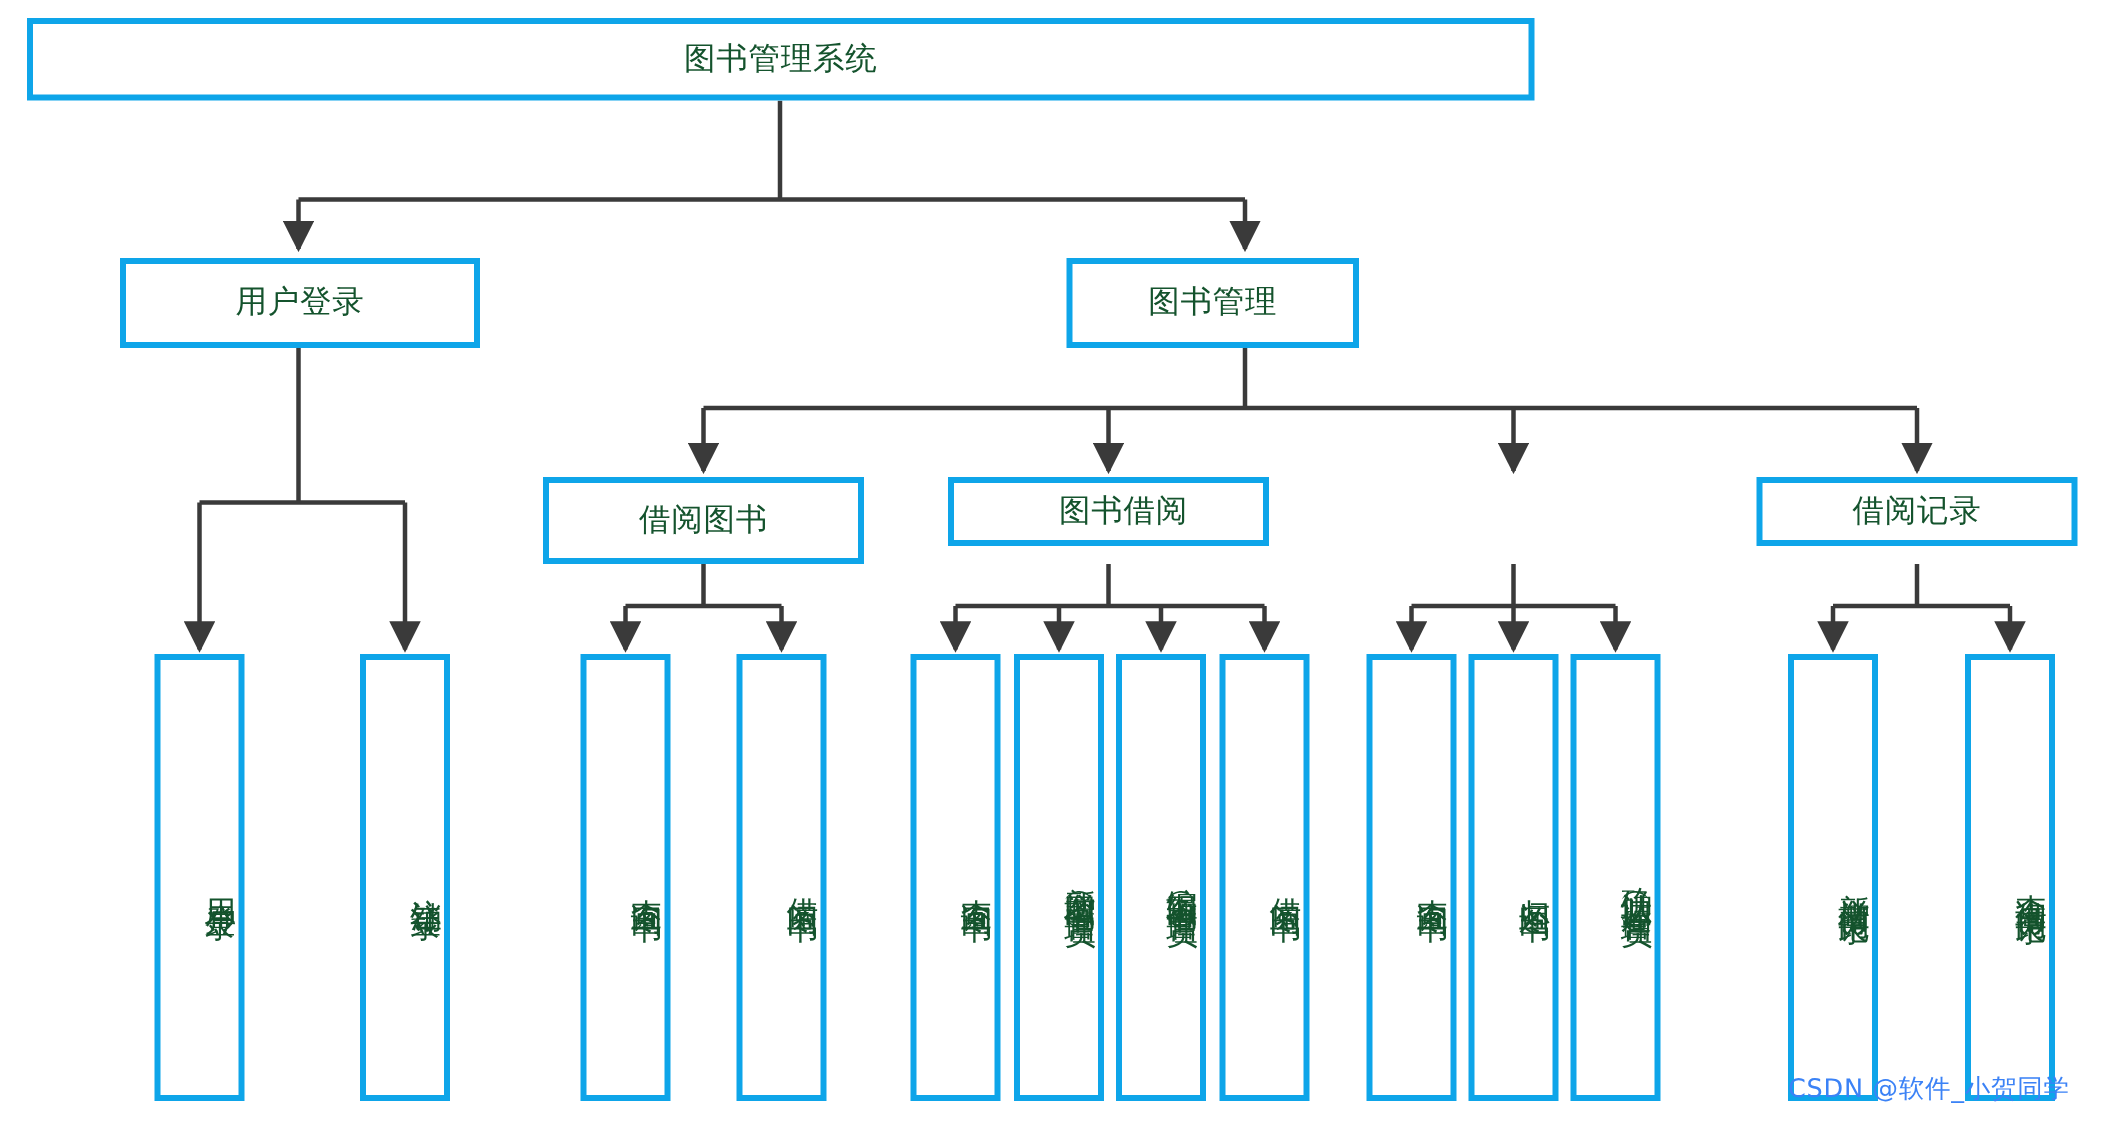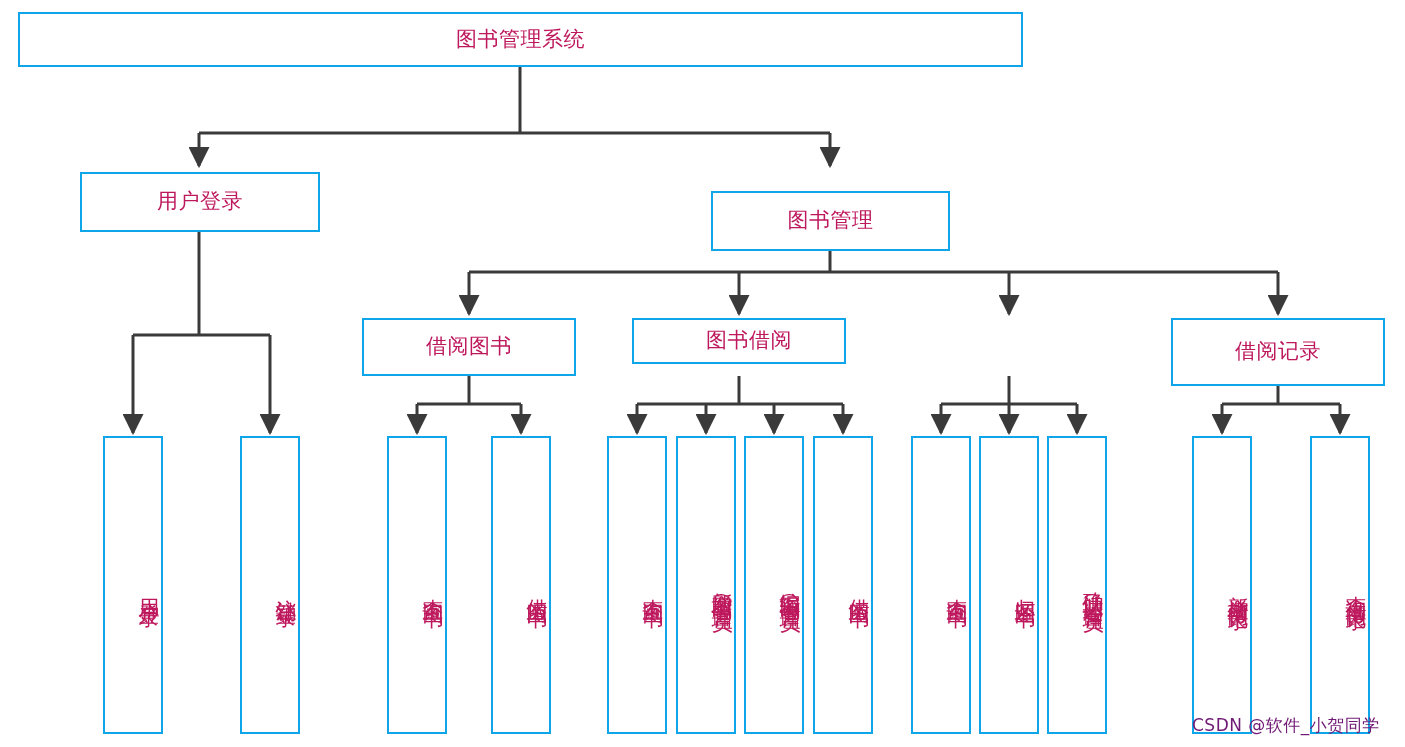--- a/index.html
+++ b/index.html
@@ -23,25 +23,25 @@
     left: 0;
     top: 0;
     width: 1405px;
     height: 747px;
     pointer-events: none;
   }
   .node {
     position: absolute;
     box-sizing: border-box;
     background: #ffffff;
-    border: 2px solid #0ea5e9;
+    border: 4px solid #0ea5e9;
     display: flex;
     align-items: center;
     justify-content: center;
-    color: #be185d;
+    color: #14532d;
   }
   .node.horiz {
     font-size: 21px;
     letter-spacing: 0.5px;
     line-height: 1.1;
   }
   .node.vert {
     writing-mode: vertical-rl;
     text-orientation: upright;
     font-size: 21px;
@@ -56,21 +56,21 @@
     text-align: center;
     white-space: pre-wrap;
   }
   .node.vert .label {
     writing-mode: vertical-rl;
     text-orientation: upright;
   }
   .watermark {
     position: absolute;
     font-size: 17px;
-    color: #701a75;
+    color: #3b82f6;
     letter-spacing: 0.5px;
     white-space: nowrap;
   }
 </style>
 </head>
 <body>
 
 <div id="canvas">
 
   <svg id="edges" viewBox="0 0 1405 747" width="1405" height="747">
@@ -127,34 +127,34 @@
   </svg>
 
   <div class="node horiz" style="left:18px; top:12px; width:1005px; height:55px;">
     <span class="label">图书管理系统</span>
   </div>
 
   <div class="node horiz" style="left:80px; top:172px; width:240px; height:60px;">
     <span class="label">用户登录</span>
   </div>
 
-  <div class="node horiz" style="left:711px; top:172px; width:239px; height:60px;margin-top:19px;">
+  <div class="node horiz" style="left:711px; top:172px; width:195px; height:60px;">
     <span class="label">图书管理</span>
   </div>
 
   <div class="node horiz" style="left:362px; top:318px; width:214px; height:58px;">
     <span class="label">借阅图书</span>
   </div>
 
   <div class="node horiz" style="left:632px; top:318px; width:214px; height:46px;padding-left:20px;">
     <span class="label">图书借阅</span>
   </div>
 
 
-  <div class="node horiz" style="left:1171px; top:318px; width:214px; height:68px;">
+  <div class="node horiz" style="left:1171px; top:318px; width:214px; height:46px;">
     <span class="label">借阅记录</span>
   </div>
 
   <div class="node vert" style="left:103px; top:436px; width:60px; height:298px;">
     <span class="label">用户登录</span>
   </div>
 
   <div class="node vert" style="left:240px; top:436px; width:60px; height:298px;">
     <span class="label">注销登录</span>
   </div>

